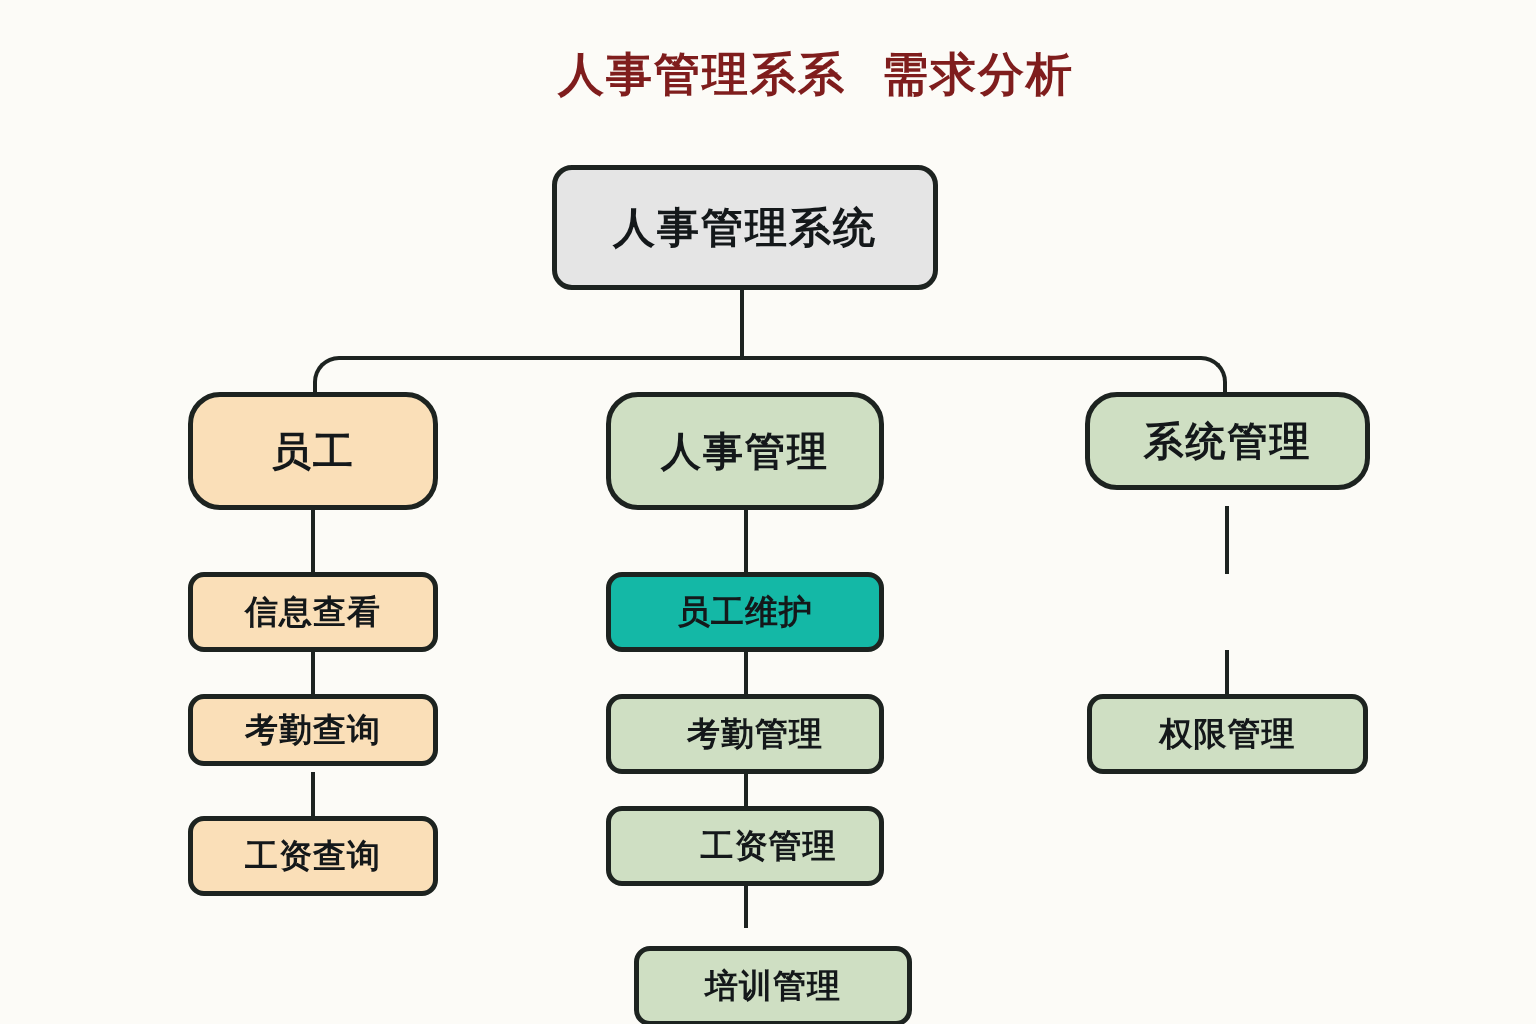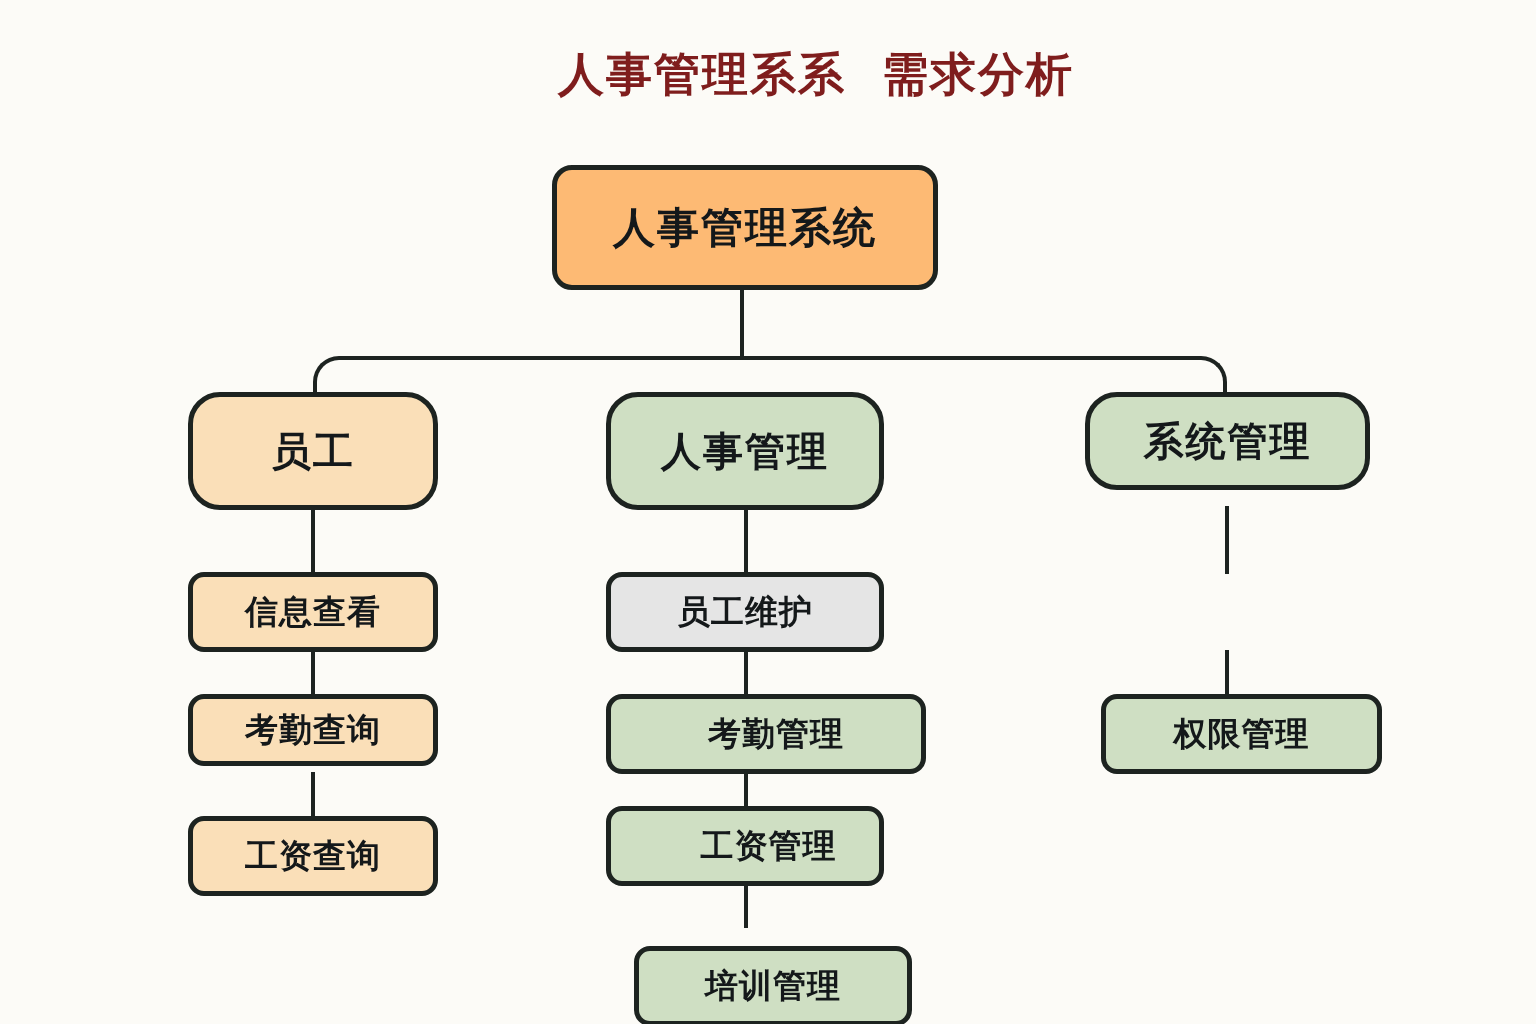--- a/index.html
+++ b/index.html
@@ -99,21 +99,21 @@
   <div class="conn conn-v" style="left:311px; top:772px; height:44px;"></div>
 
   <div class="conn conn-v" style="left:744px; top:506px; height:68px;"></div>
   <div class="conn conn-v" style="left:744px; top:650px; height:44px;"></div>
   <div class="conn conn-v" style="left:744px; top:772px; height:44px;"></div>
   <div class="conn conn-v" style="left:744px; top:884px; height:44px;"></div>
 
   <div class="conn conn-v" style="left:1225px; top:506px; height:68px;"></div>
   <div class="conn conn-v" style="left:1225px; top:650px; height:44px;"></div>
 
-  <div class="node node-root" style="left:552px; top:165px; width:386px; height:125px; background:#fdba74;">
+  <div class="node node-root" style="left:552px; top:165px; width:386px; height:125px; background:#e5e5e5;">
     <span>人事管理系统</span>
   </div>
 
   <div class="node node-l1" style="left:188px; top:392px; width:250px; height:118px; background:#fadfb8;">
     <span>员工</span>
   </div>
 
   <div class="node node-l2" style="left:188px; top:572px; width:250px; height:80px; background:#fadfb8;border-radius:16px;">
     <span>信息查看</span>
   </div>
@@ -123,38 +123,38 @@
   </div>
 
   <div class="node node-l2" style="left:188px; top:816px; width:250px; height:80px; background:#fadfb8;">
     <span>工资查询</span>
   </div>
 
   <div class="node node-l1" style="left:606px; top:392px; width:278px; height:118px; background:#cfdfc3;">
     <span>人事管理</span>
   </div>
 
-  <div class="node node-l2" style="left:606px; top:572px; width:278px; height:80px; background:#e5e5e5;">
+  <div class="node node-l2" style="left:606px; top:572px; width:278px; height:80px; background:#14b8a6;">
     <span>员工维护</span>
   </div>
 
-  <div class="node node-l2" style="left:606px; top:694px; width:320px; height:80px; background:#cfdfc3;padding-left:20px;">
+  <div class="node node-l2" style="left:606px; top:694px; width:278px; height:80px; background:#cfdfc3;padding-left:20px;">
     <span>考勤管理</span>
   </div>
 
   <div class="node node-l2" style="left:606px; top:806px; width:278px; height:80px; background:#cfdfc3;padding-left:47px;">
     <span>工资管理</span>
   </div>
 
   <div class="node node-l2" style="left:634px; top:918px; width:278px; height:80px; background:#cfdfc3;margin-top:28px;">
     <span>培训管理</span>
   </div>
 
   <div class="node node-l1" style="left:1085px; top:392px; width:285px; height:98px; background:#cfdfc3;">
     <span>系统管理</span>
   </div>
 
 
-  <div class="node node-l2" style="left:1087px; top:694px; width:281px; height:80px; background:#cfdfc3;margin-left:14px;">
+  <div class="node node-l2" style="left:1087px; top:694px; width:281px; height:80px; background:#cfdfc3;">
     <span>权限管理</span>
   </div>
 
 </div>
 
 </body></html>

